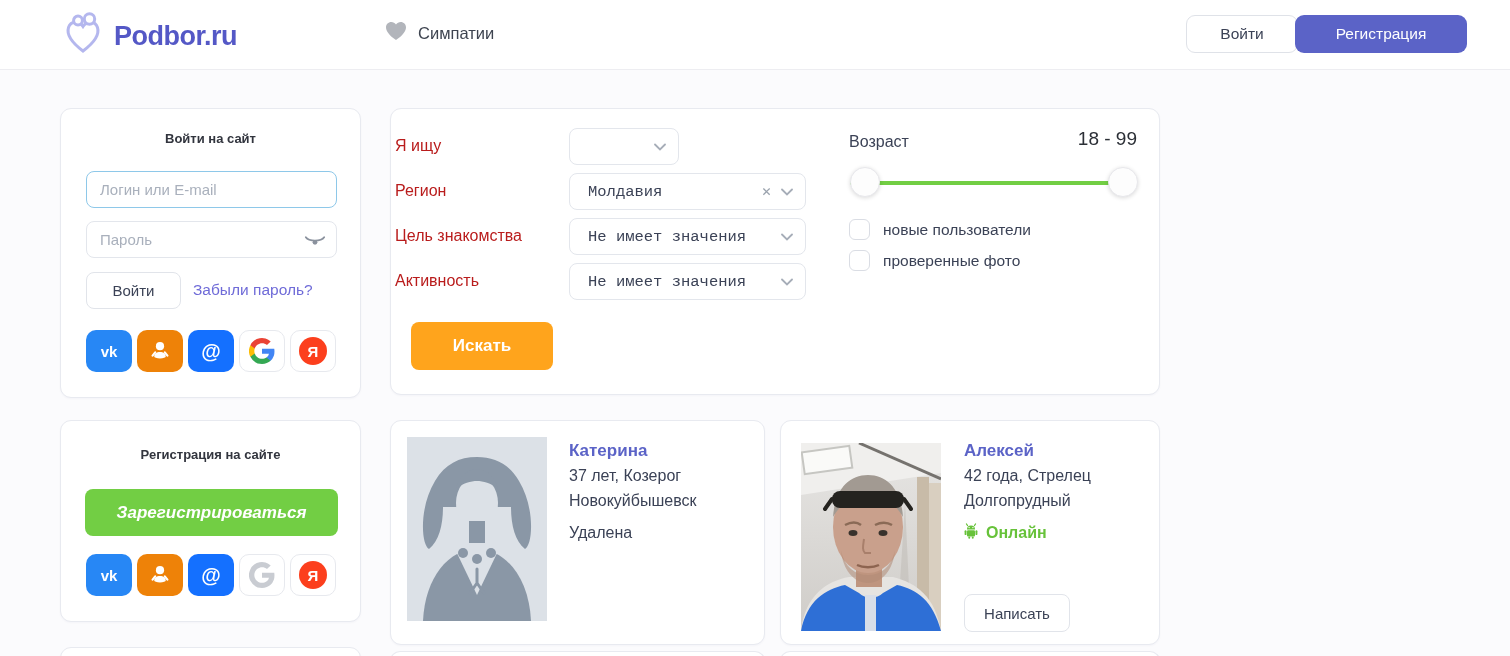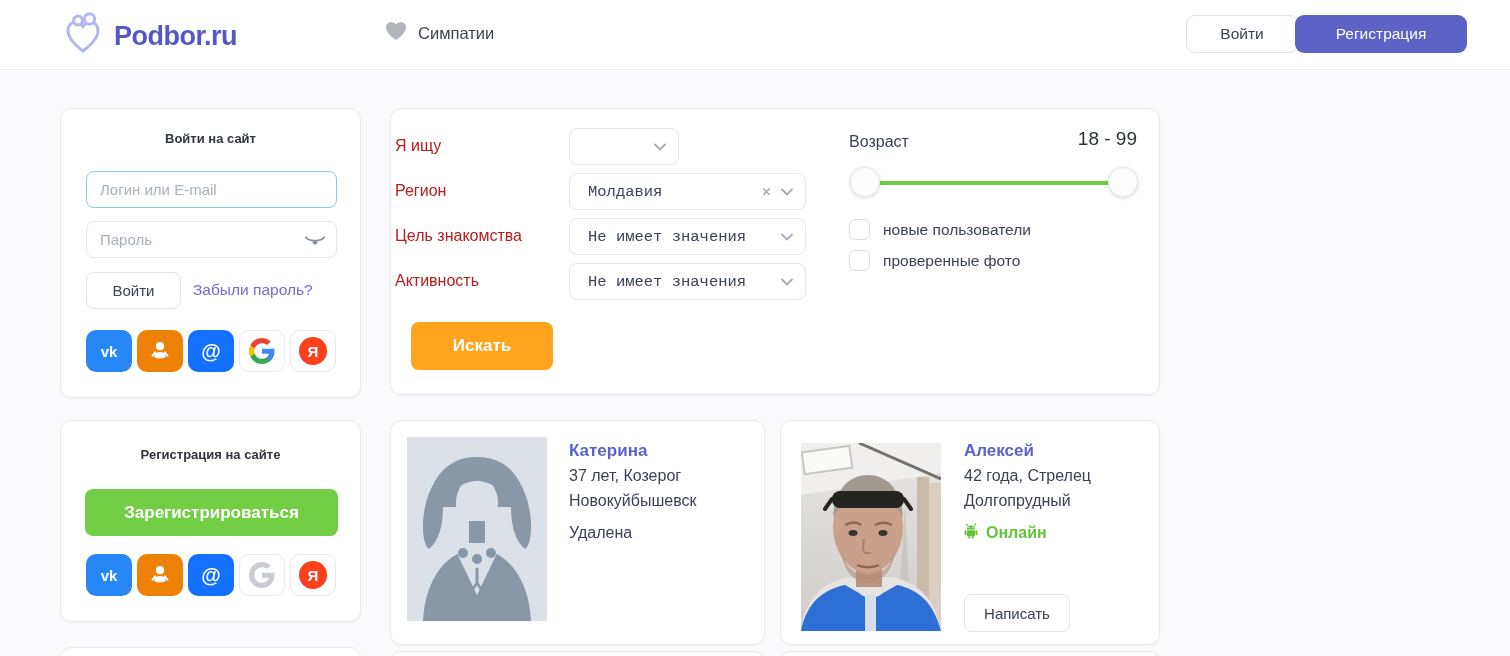--- a/index.html
+++ b/index.html
@@ -35,21 +35,21 @@
   .socials { position:absolute; left:25px; display:flex; gap:5px; }
   .soc { width:46px; height:42px; border-radius:10px; display:flex; align-items:center; justify-content:center; cursor:pointer; }
   .soc-vk { background:#2787f5; color:#fff; font-weight:800; font-size:15px; }
   .soc-ok { background:#ee8208; }
   .soc-mail { background:#1470ff; color:#fff; font-weight:800; font-size:20px; }
   .soc-light { background:#fff; border:1px solid #e7e9ee; }
   .ya-circle { width:28px; height:28px; border-radius:50%; background:#fc3f1d; color:#fff; font-weight:bold; font-size:15px; display:flex; align-items:center; justify-content:center; }
 
   
   .card-reg { left:60px; top:420px; width:301px; height:202px; }
-  .btn-green { position:absolute; left:24px; top:68px; width:253px; height:47px; background:#72ce44; border:none; border-radius:8px; color:#fff; font-size:17px; font-weight:bold; cursor:pointer; font-family:"Liberation Sans",sans-serif; }
+  .btn-green { position:absolute; left:24px; top:68px; width:253px; height:47px; background:#72ce44; border:none; border-radius:8px; color:#fff; font-size:17px; font-weight:bold; cursor:pointer; font-family:"Liberation Sans",sans-serif;font-style:italic; }
   .card-sliver { border-radius:11px 11px 0 0; }
   .sliver-side { left:60px; top:647px; width:301px; height:20px; }
   .sliver-main1 { left:390px; top:651px; width:375px; height:10px; }
   .sliver-main2 { left:780px; top:651px; width:380px; height:10px; }
 
   
   .card-search { left:390px; top:108px; width:770px; height:287px; }
   .f-label { position:absolute; left:4px; font-size:16px; color:#b91c1c; }
   .sel { position:absolute; left:178px; height:37px; background:#fff; border:1px solid #e3e6ec; border-radius:8px; display:flex; align-items:center; padding:0 12px 0 18px; font-size:15.5px; color:#3b4256; cursor:pointer;font-family:Liberation Mono, monospace; }
   .sel .grow { flex:1; }

